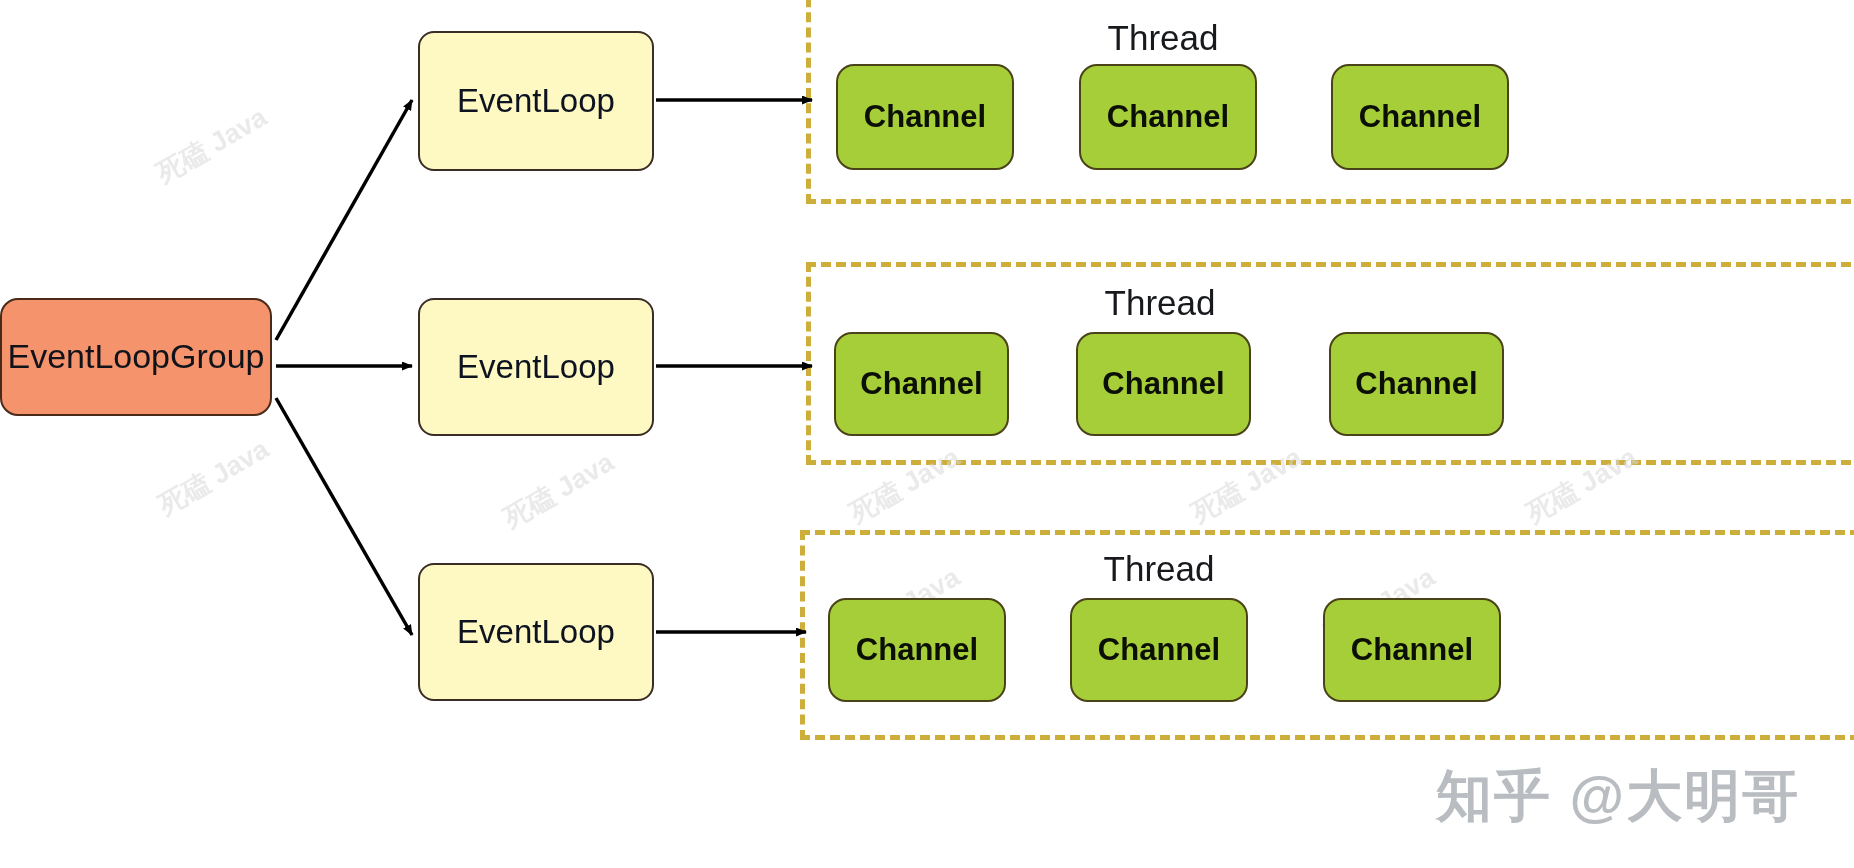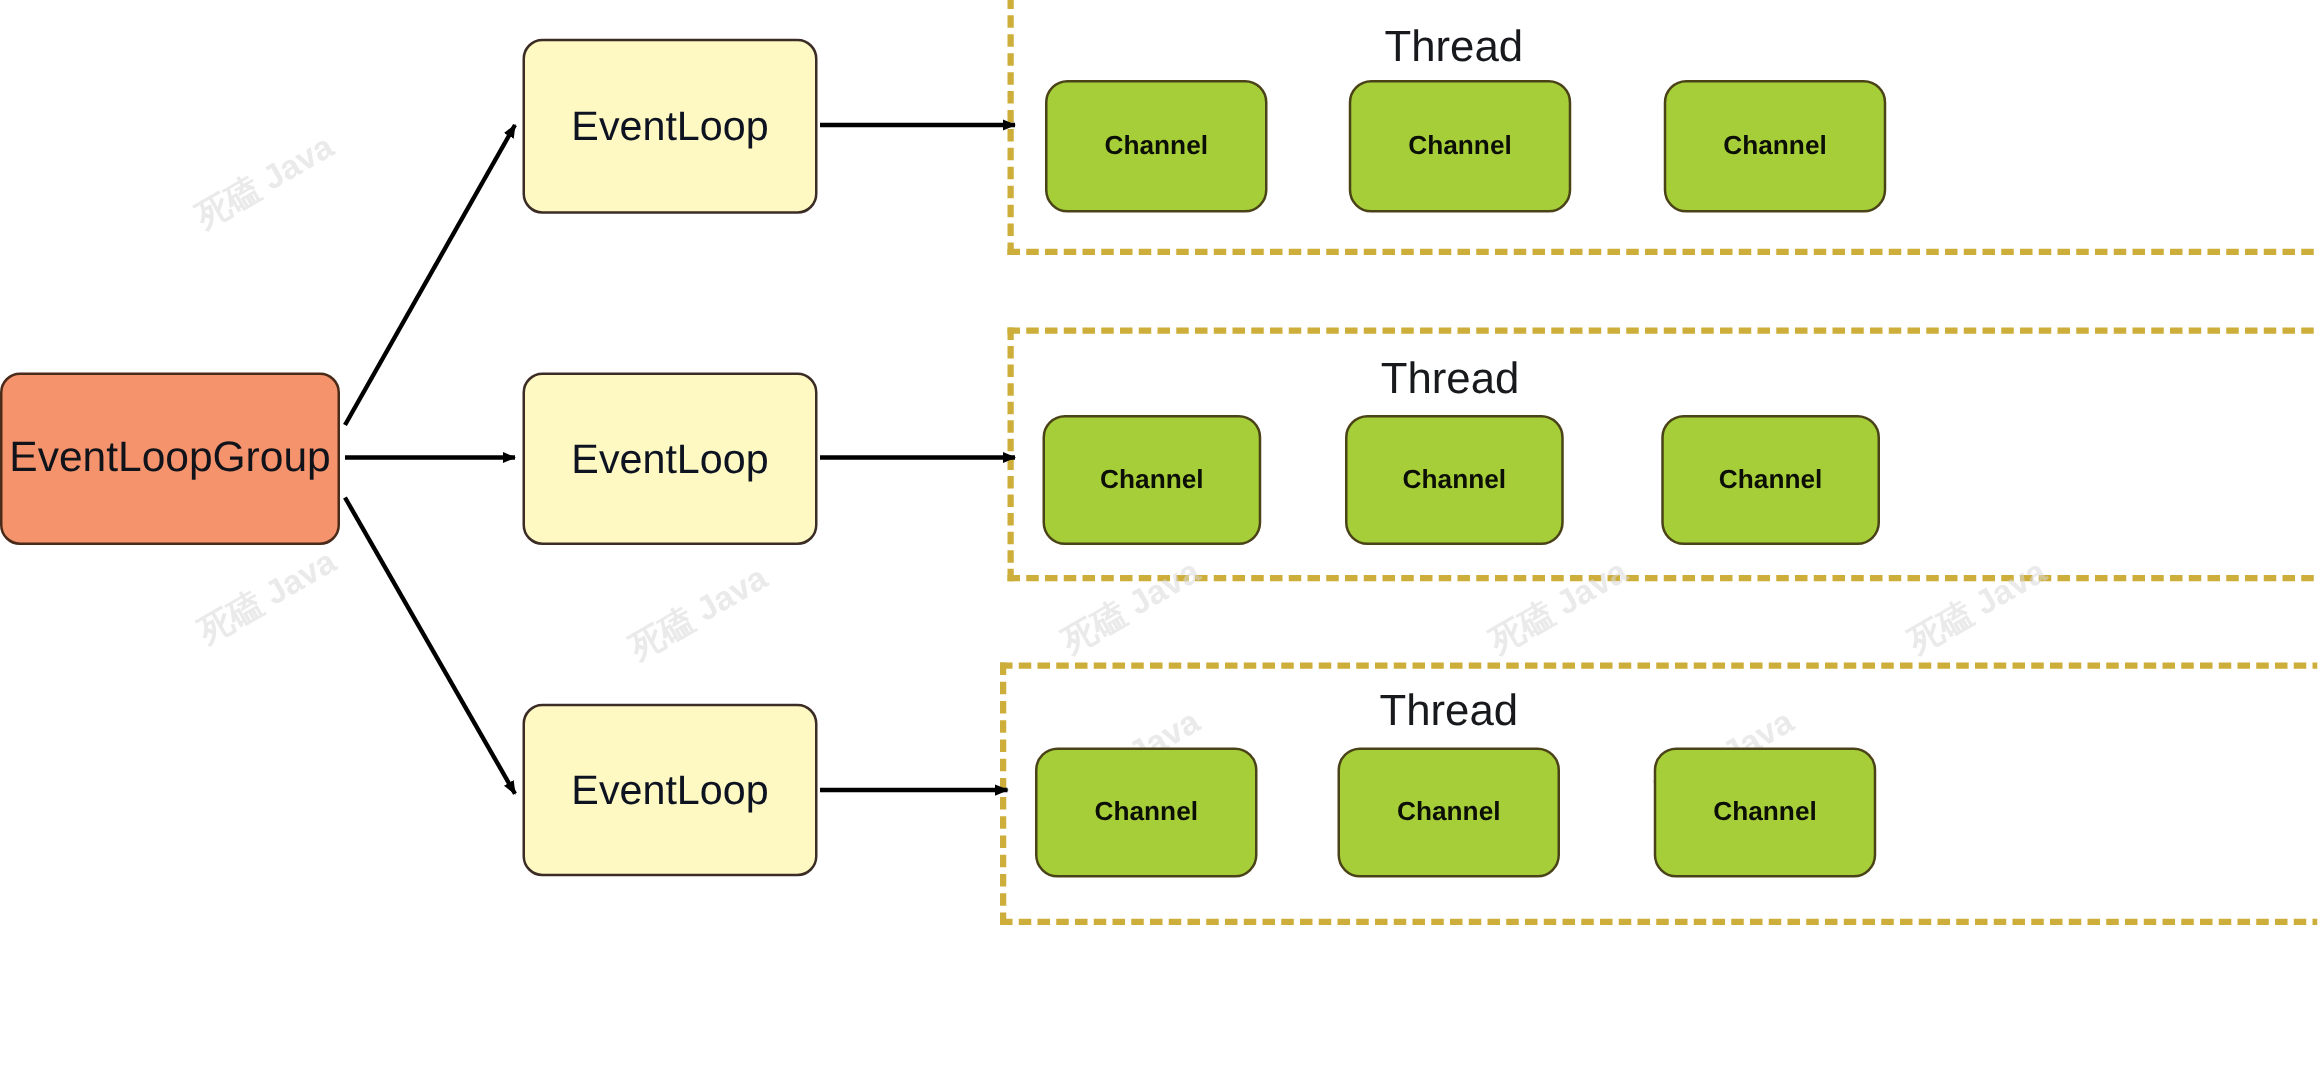--- a/index.html
+++ b/index.html
@@ -44,21 +44,21 @@
     border-radius: 16px;
     color: #0d1320;
     font-size: 33px;
   }
 
   .node-channel {
     background: #A6CE39;
     border: 2px solid #4a4318;
     border-radius: 18px;
     color: #0c0f06;
-    font-size: 21px;
+    font-size: 31px;
     font-weight: 600;
   }
 
   
   .thread-box {
     position: absolute;
     box-sizing: border-box;
     border: 5px dashed #CDAE3A;
     background: transparent;
     z-index: 1;
@@ -148,21 +148,21 @@
       <div class="wm" style="left: 497px; top: 135px;">死磕 Java</div>
       <div class="wm" style="left: 152px; top: 492px;">死磕 Java</div>
       <div class="wm" style="left: 497px; top: 505px;">死磕 Java</div>
       <div class="wm" style="left: 843px; top: 500px;">死磕 Java</div>
       <div class="wm" style="left: 1185px; top: 500px;">死磕 Java</div>
       <div class="wm" style="left: 1520px; top: 500px;">死磕 Java</div>
       <div class="wm" style="left: 843px; top: 620px;">死磕 Java</div>
       <div class="wm" style="left: 1318px; top: 620px;">死磕 Java</div>
     </div>
 
-  <div class="node node-group" id="group-node" style="left: 0px; top: 298px; width: 272px; height: 138px; border-radius: 16px;">
+  <div class="node node-group" id="group-node" style="left: 0px; top: 298px; width: 272px; height: 118px;">
     <span>EventLoopGroup</span>
   </div>
 
   <div id="eventloops-layer">
       <div class="node node-eventloop" style="left: 418px; top: 31px; width: 236px; height: 140px;">
         <span>EventLoop</span>
       </div>
       <div class="node node-eventloop" style="left: 418px; top: 298px; width: 236px; height: 138px;">
         <span>EventLoop</span>
       </div>
@@ -194,14 +194,18 @@
         <span>Channel</span>
       </div>
       <div class="node node-channel" style="left: 1070px; top: 598px; width: 178px; height: 104px;">
         <span>Channel</span>
       </div>
       <div class="node node-channel" style="left: 1323px; top: 598px; width: 178px; height: 104px;">
         <span>Channel</span>
       </div>
     </div>
 
+  <div class="zhihu-wm" id="zhihu-wm" style="left: 1436px; top: 759px;">
+    <span>知乎</span>
+    <span>@大明哥</span>
+  </div>
 
 </div>
 
 </body></html>

